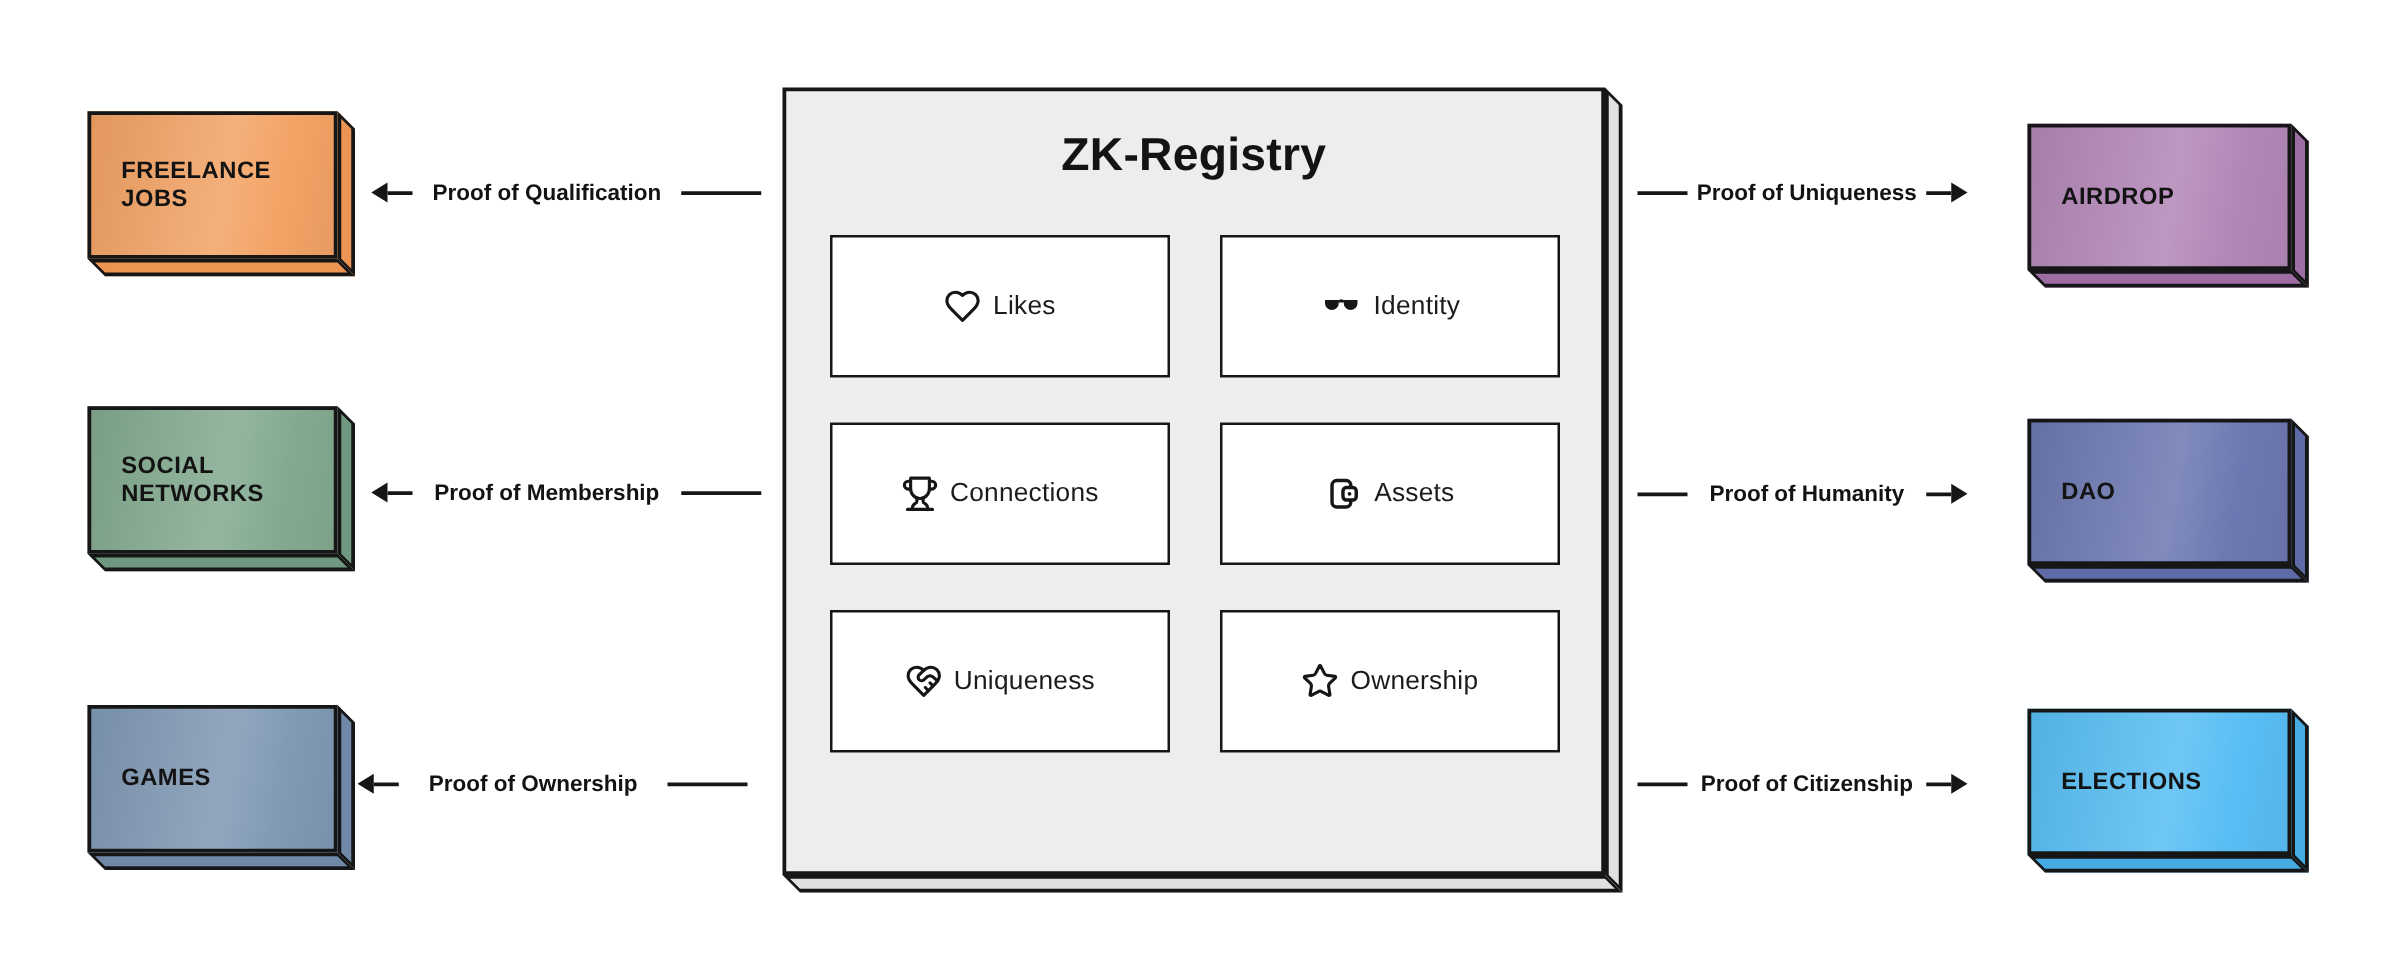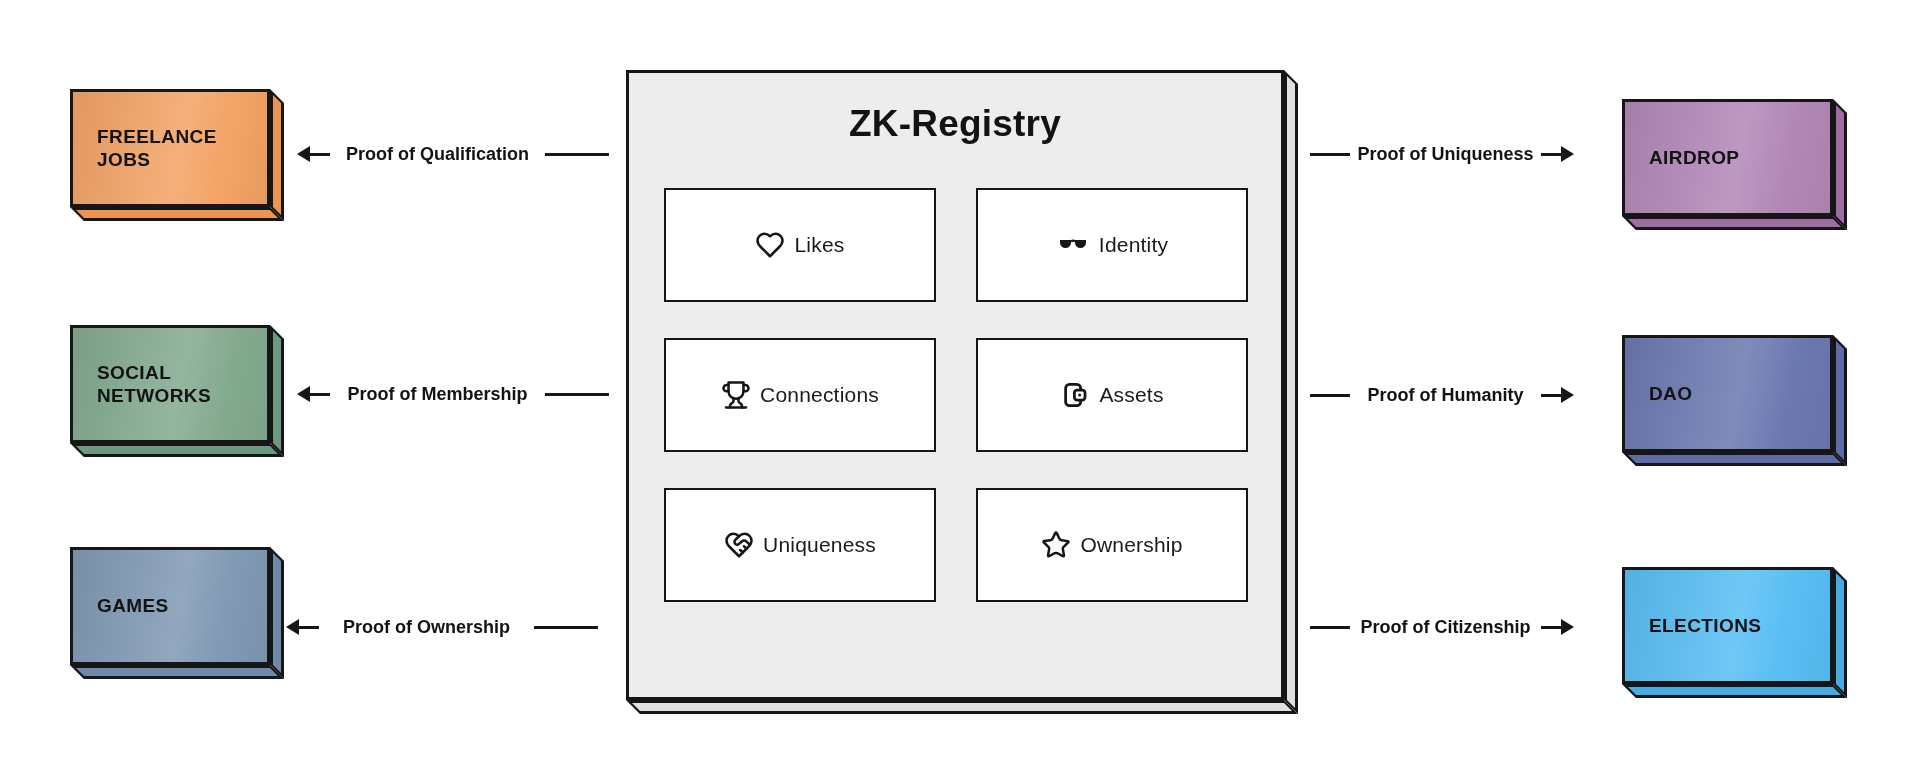--- a/index.html
+++ b/index.html
@@ -78,21 +78,21 @@
 
   <div class="node" style="left: 70px; top: 325px; width: 200px; height: 118px; --face: #83AA8F; --side: #6E9880;">
     <div class="side-r"></div>
     <div class="side-b"></div>
     <div class="face">
       <div class="sheen"></div>
       <span class="nlabel">SOCIAL NETWORKS</span>
     </div>
   </div>
 
-  <div class="node" style="left: 70px; top: 547px; width: 200px; height: 118px; --face: #8099B4; --side: #7089A8;">
+  <div class="node" style="left: 70px; top: 564px; width: 200px; height: 118px; --face: #8099B4; --side: #7089A8;">
     <div class="side-r"></div>
     <div class="side-b"></div>
     <div class="face">
       <div class="sheen"></div>
       <span class="nlabel">GAMES</span>
     </div>
   </div>
 
   <div class="conn" style="left:297px;top:138px;width:312px">
     <span class="arrow">

